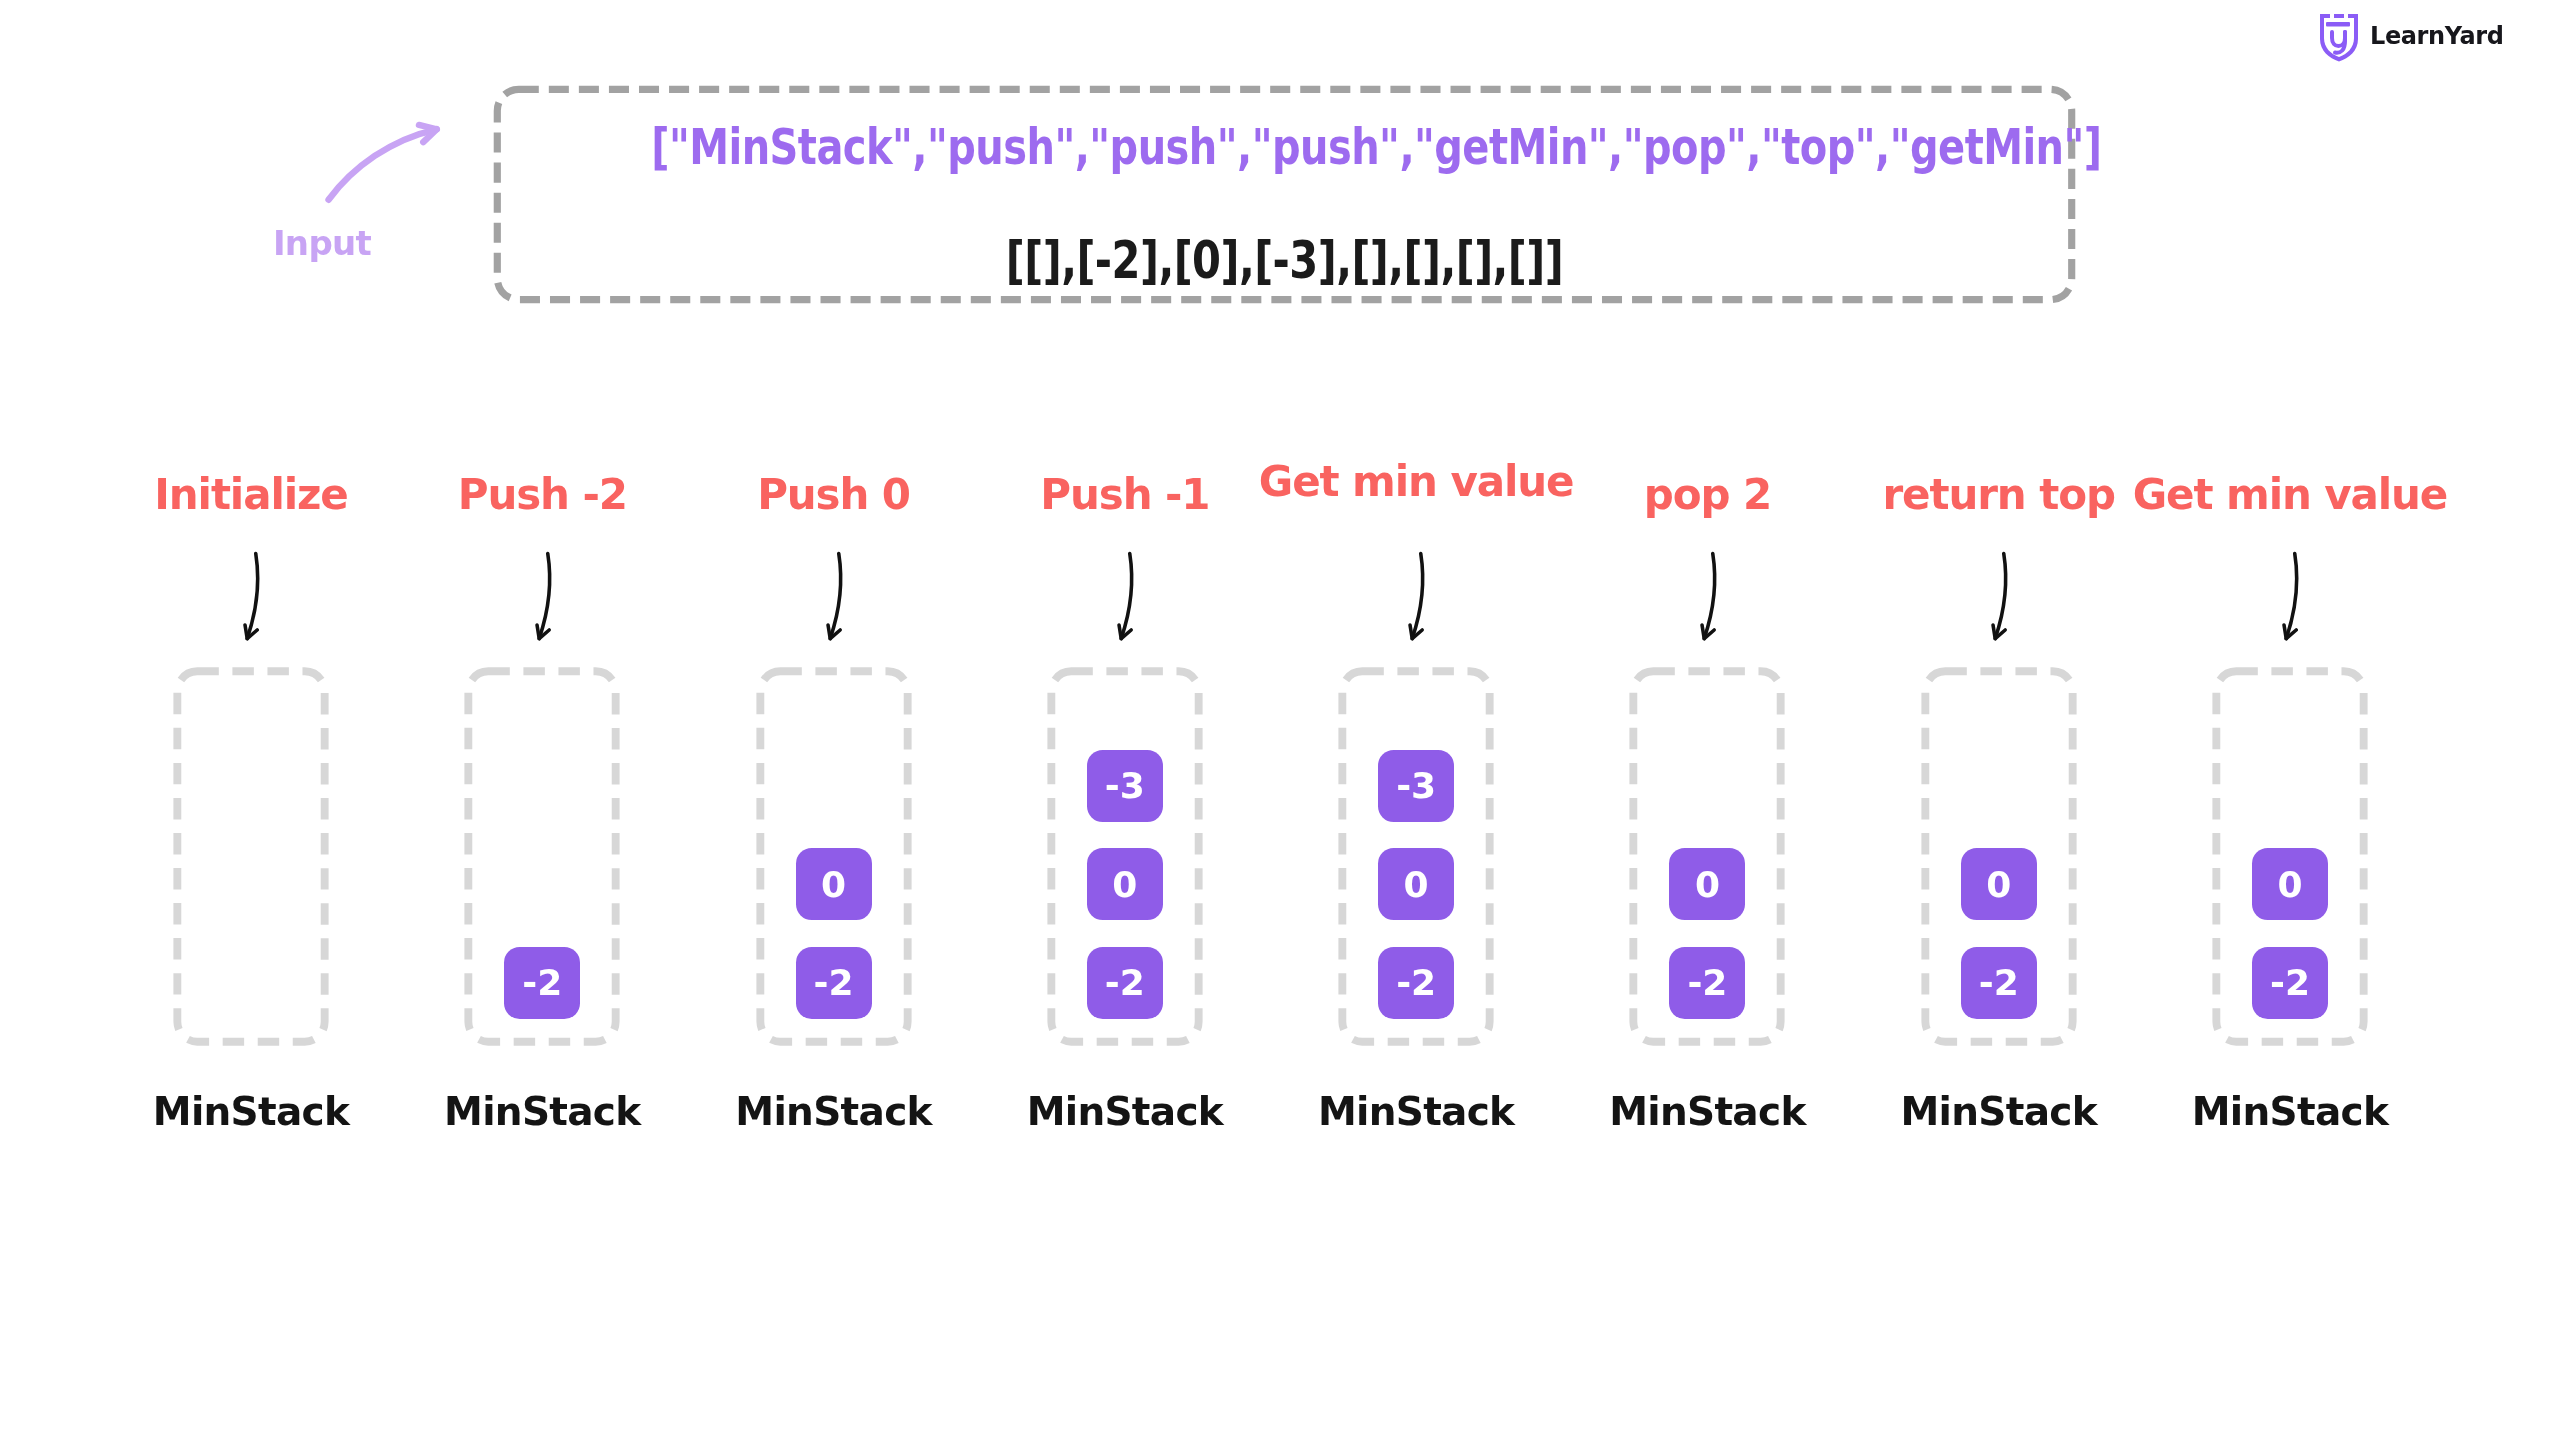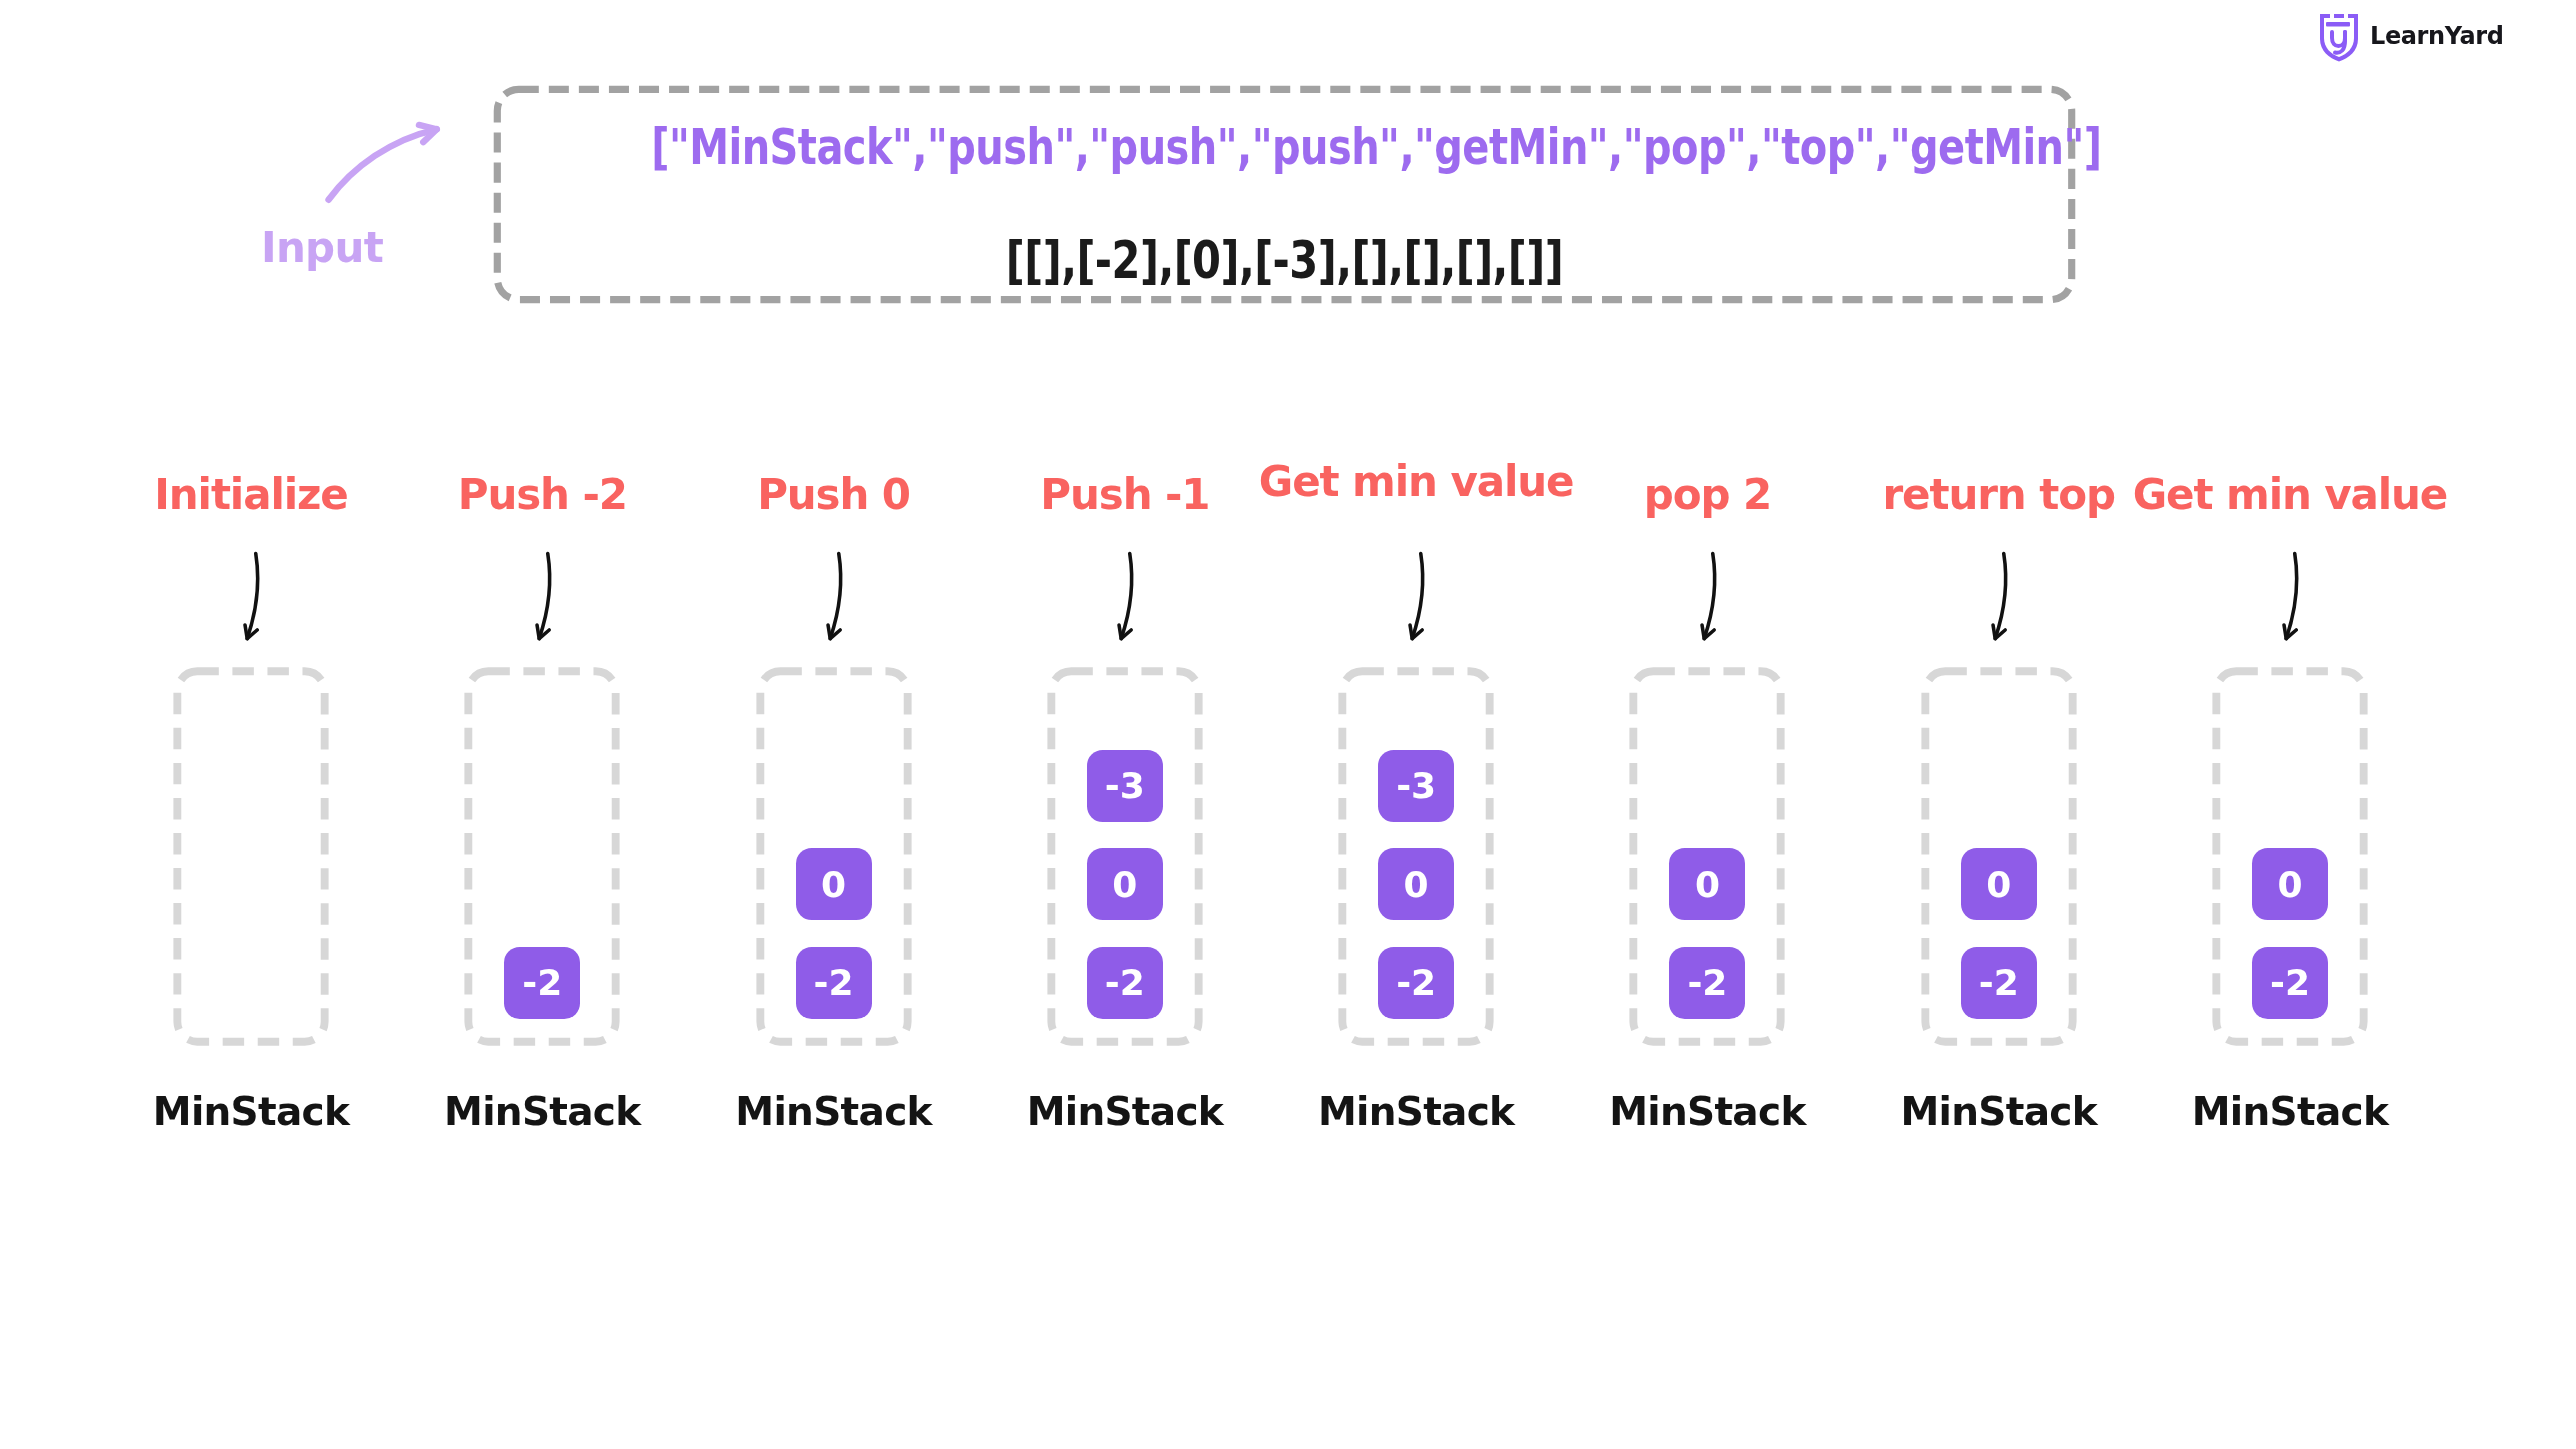--- a/index.html
+++ b/index.html
@@ -62,21 +62,21 @@
     transform: scaleX(0.8);
     transform-origin: center;
     white-space: nowrap;
   }
   .input-label {
     position: absolute;
     left: 236px;
     top: 223px;
     width: 172px;
     text-align: center;
-    font-size: 42px;
+    font-size: 34px;
     font-weight: 700;
     letter-spacing: -0.7px;
     color: #c8a4f4;
   }
   .input-arrow {
     position: absolute;
     left: 321px;
     top: 120px;
   }
 

